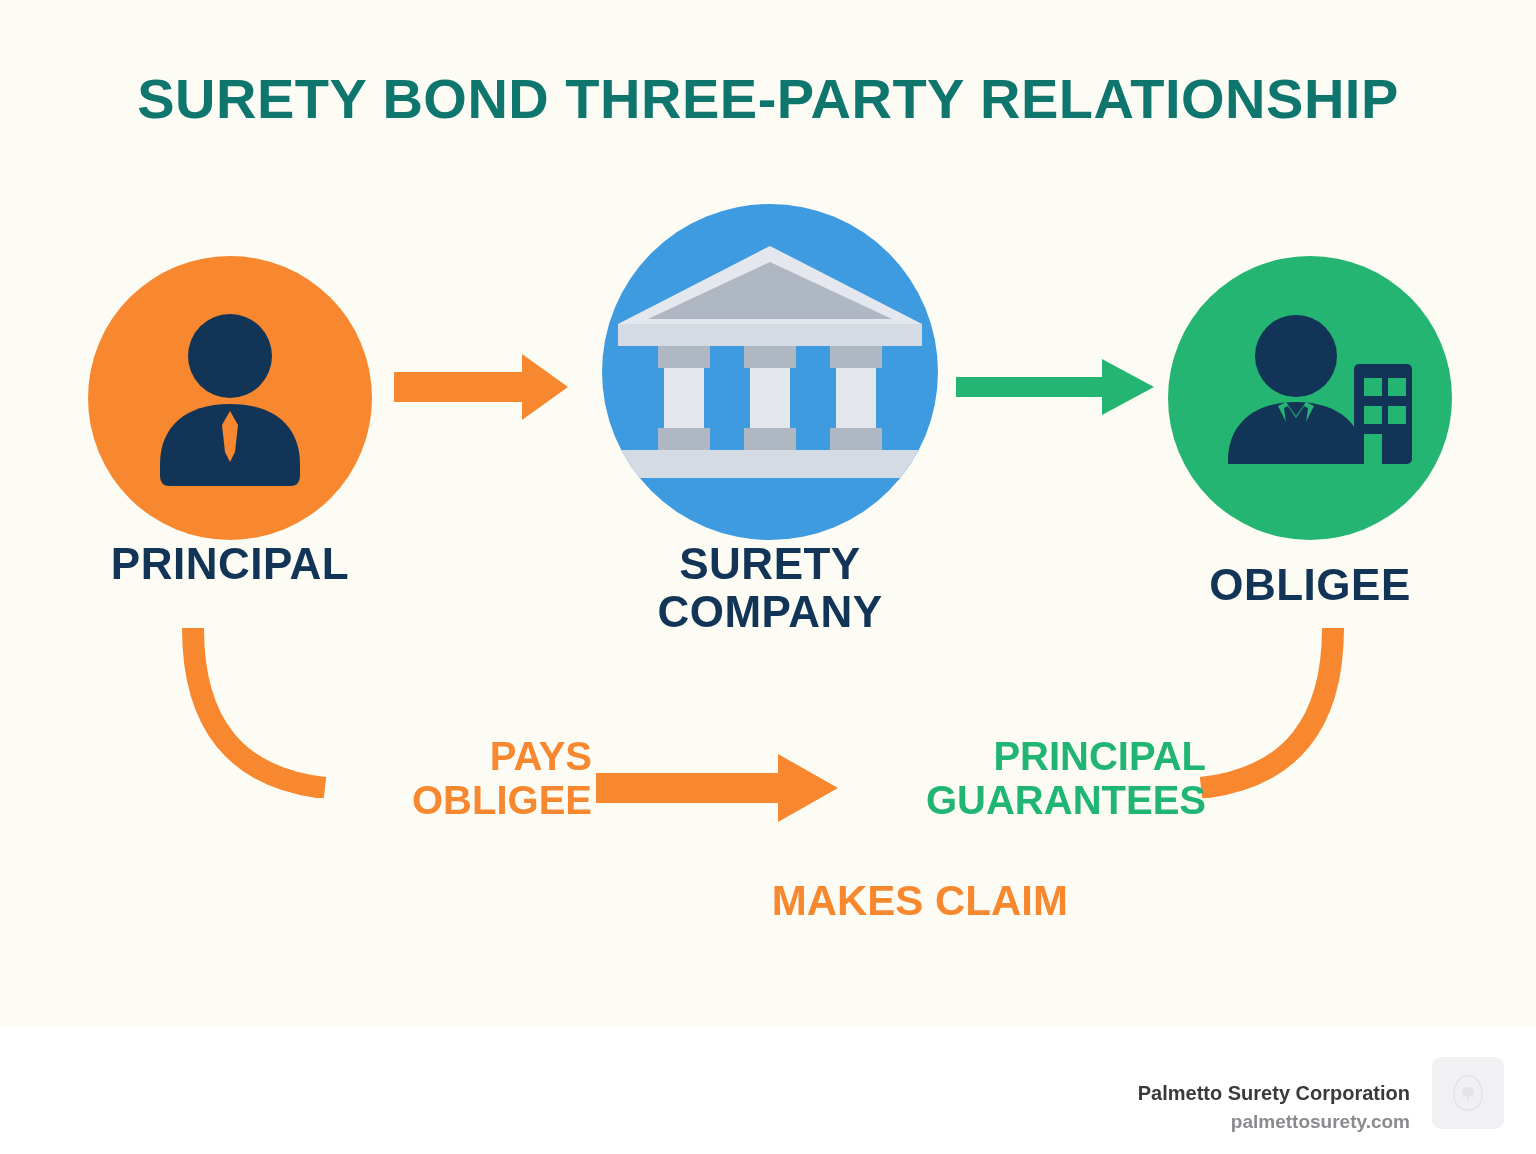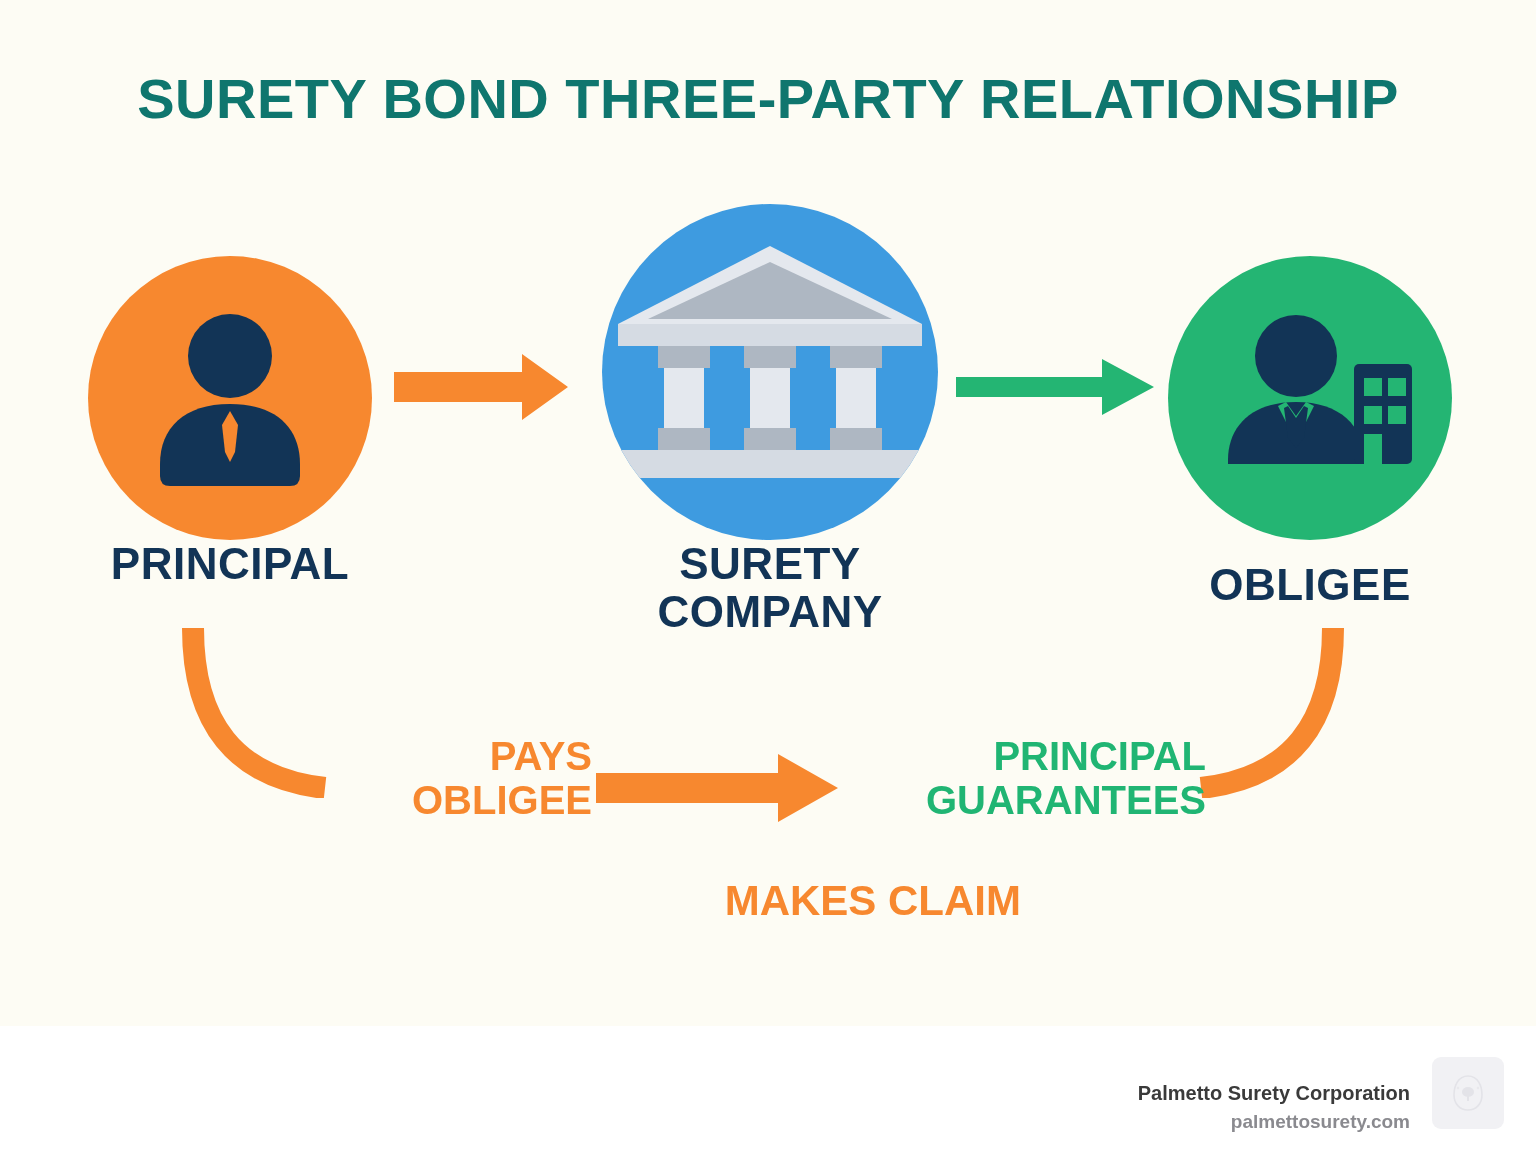--- a/index.html
+++ b/index.html
@@ -138,21 +138,21 @@
     color: #F7882F;
   }
   #label-guarantees-obligations {
     left: 854px;
     top: 734px;
     width: 352px;
     font-size: 40px;
     color: #20B573;
   }
   #label-makes-claim {
-    left: 501px;
+    left: 548px;
     top: 878px;
     width: 520px;
     font-size: 42px;
     color: #F7882F;
     white-space: nowrap;
   }
 
   
   .footer {
     position: absolute;

